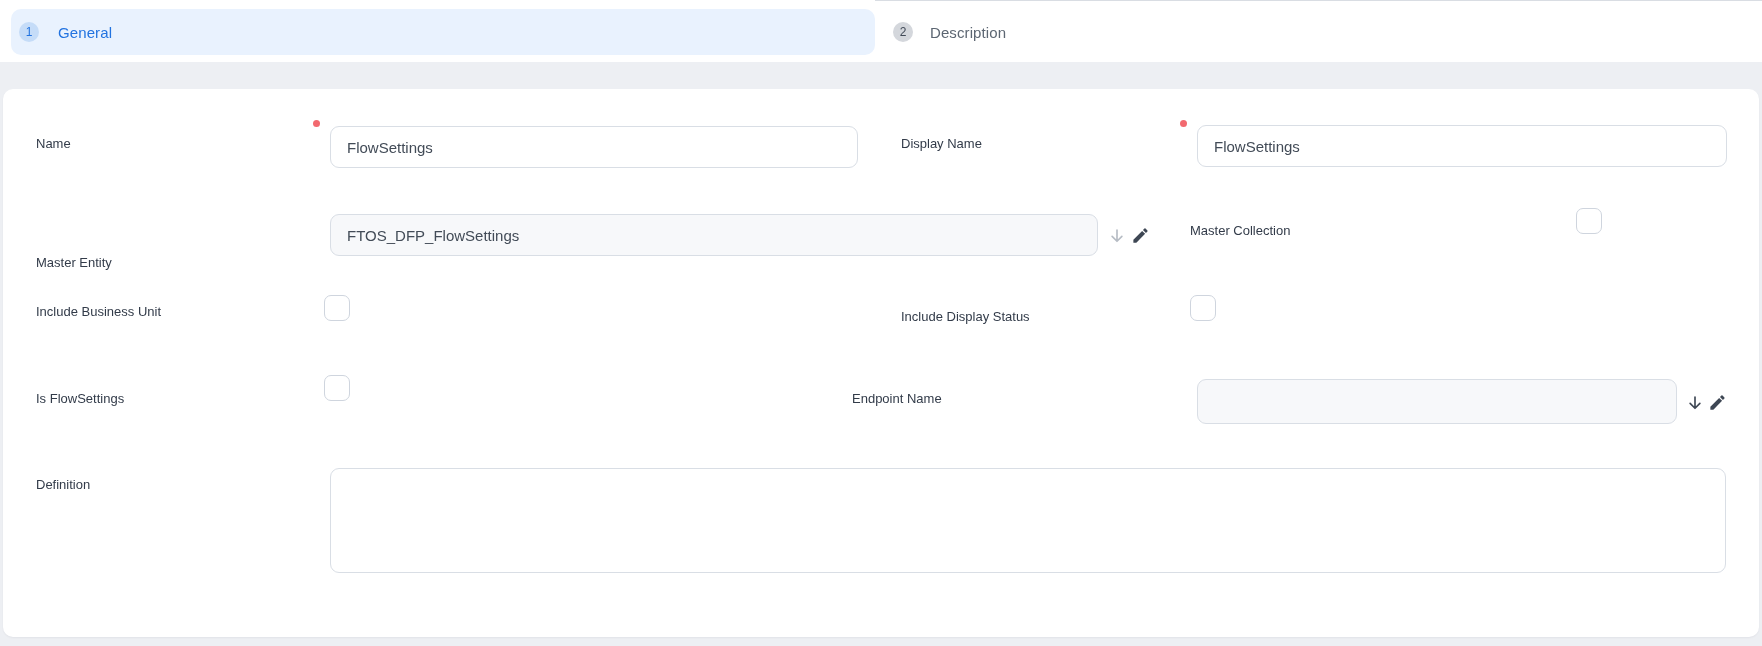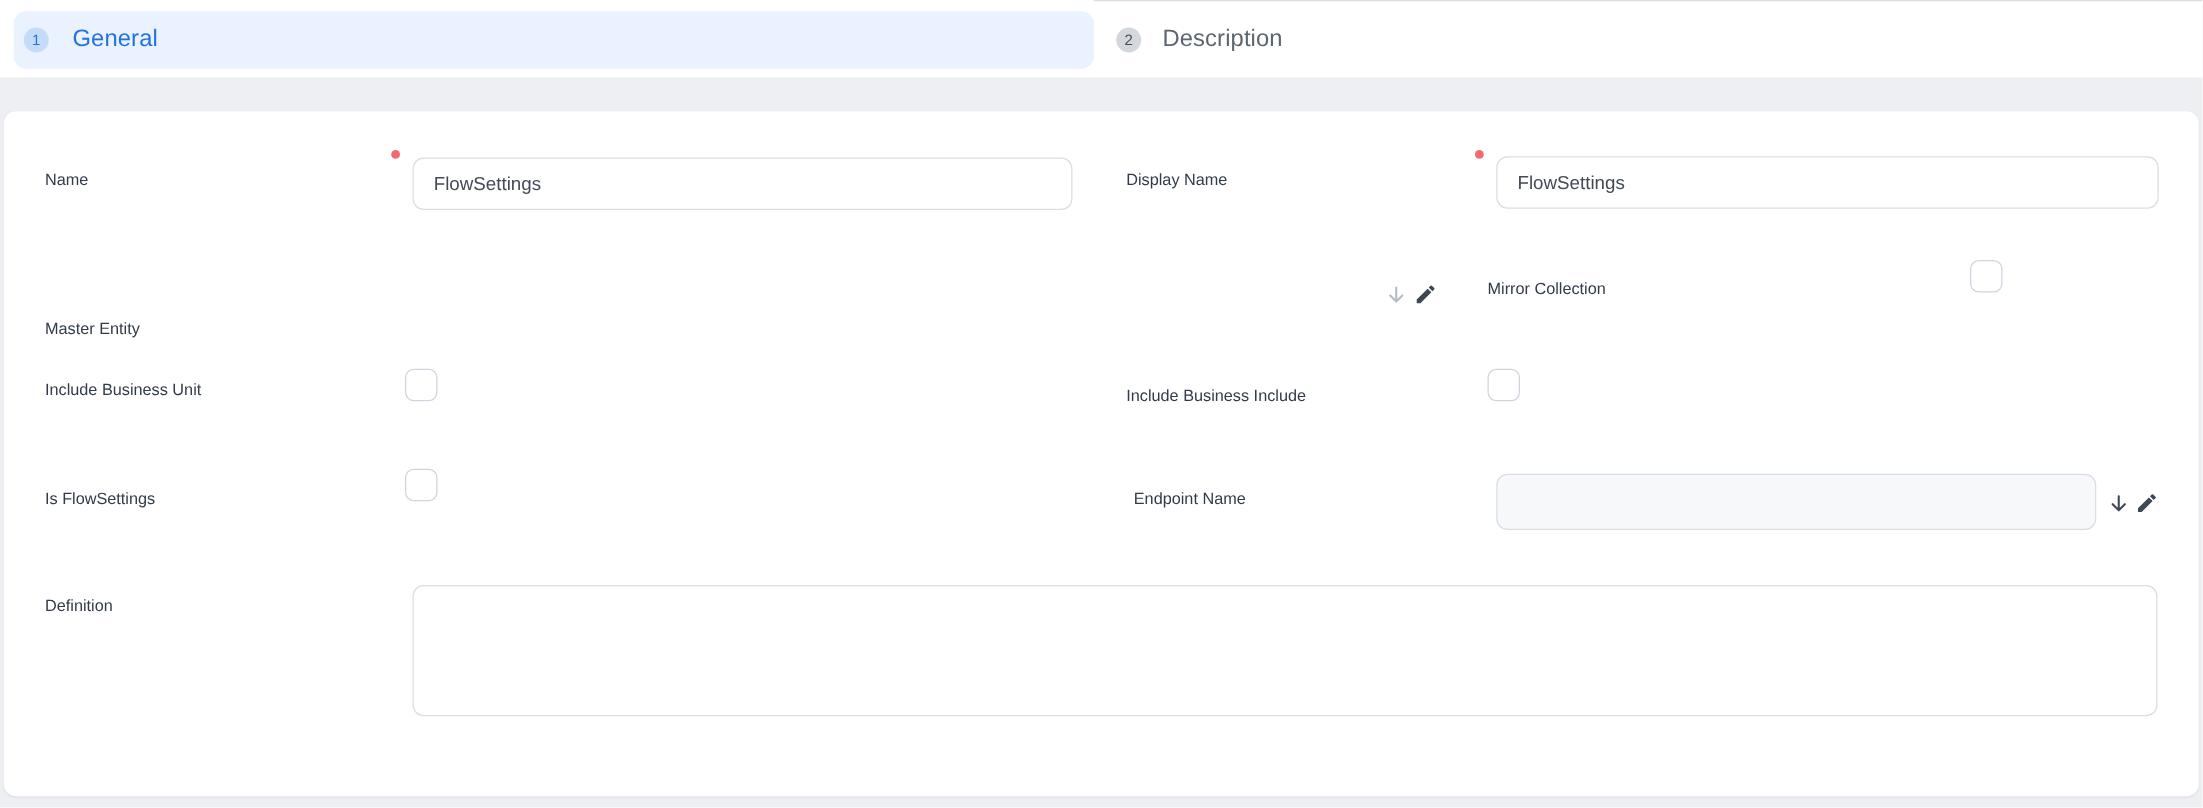--- a/index.html
+++ b/index.html
@@ -50,21 +50,21 @@
     width: 20px; height: 20px;
     border-radius: 50%;
     display: flex;
     align-items: center;
     justify-content: center;
     font-size: 12px;
     flex: 0 0 auto;
   }
   .step.active .step-badge { background: #c5dcf8; color: #2273e0; margin-right: 19px; }
   .step.inactive .step-badge { background: #d4d7dc; color: #414a57; margin-right: 17px; }
-  .step-label { font-size: 19px; letter-spacing: .1px; }
+  .step-label { font-size: 15px; letter-spacing: .1px; }
   .step.active .step-label { color: #2273e0; font-weight: 500; }
   .step.inactive .step-label { color: #5c6672; font-weight: 400; }
 
   
   .card {
     position: relative;
     margin: 27px 3px 0 3px;
     height: 548px;
     background: #ffffff;
     border-radius: 10px;
@@ -158,21 +158,21 @@
 
   
   #lbl-include-bu { left: 33px; top: 213px; }
   #chk-include-bu { left: 321px; top: 206px; }
   #lbl-include-bs { left: 898px; top: 218px; }
   #chk-include-bs { left: 1187px; top: 206px; }
 
   
   #lbl-is-versionable { left: 33px; top: 300px; }
   #chk-is-versionable { left: 321px; top: 286px; }
-  #lbl-endpoint-name { left: 904px; top: 300px; }
+  #lbl-endpoint-name { left: 849px; top: 300px; }
   #inp-endpoint-name { left: 1194px; top: 290px; width: 480px; height: 45px; }
   #ico-ep-arrow { left: 1682px; top: 304px; }
   #ico-ep-pencil { left: 1704px; top: 303px; }
 
   
   #lbl-description { left: 33px; top: 386px; }
 </style>
 </head>
 <body>
 
@@ -194,38 +194,39 @@
 
   <span class="f-label" id="lbl-name">Name</span>
   <span class="req-dot" id="dot-name"></span>
   <input class="t-input" id="inp-name" type="text" value="FlowSettings" style="">
 
   <span class="f-label" id="lbl-display-name">Display Name</span>
   <span class="req-dot" id="dot-display-name"></span>
   <input class="t-input" id="inp-display-name" type="text" value="FlowSettings" style="">
 
   <span class="f-label" id="lbl-master-entity">Master Entity</span>
+  <input class="t-input readonly" id="inp-master-entity" type="text" readonly="" value="FTOS_DFP_FlowSettings" style="">
   <button class="icon-btn icon-gray" id="ico-me-arrow">
     <svg width="18" height="18" viewBox="0 0 24 24" fill="none" stroke="currentColor" stroke-width="2.2" stroke-linecap="round" stroke-linejoin="round">
         <path d="M12 4v14M5.5 12.5L12 19l6.5-6.5"></path>
       </svg>
   </button>
   <button class="icon-btn icon-dark" id="ico-me-pencil">
     <svg width="19" height="19" viewBox="0 0 24 24" fill="currentColor">
         <path d="M3 17.25V21h3.75L17.81 9.94l-3.75-3.75L3 17.25zM20.71 7.04a.996.996 0 0 0 0-1.41l-2.34-2.34a.996.996 0 0 0-1.41 0l-1.83 1.83 3.75 3.75 1.83-1.83z"></path>
       </svg>
   </button>
 
-  <span class="f-label" id="lbl-mirror-collection">Mirror Collection</span>
+  <span class="f-label" id="lbl-mirror-collection">Master Collection</span>
   <button class="checkbox" id="chk-mirror-collection" aria-checked="false"></button>
 
   <span class="f-label" id="lbl-include-bu">Include Business Unit</span>
   <button class="checkbox" id="chk-include-bu" aria-checked="false"></button>
 
-  <span class="f-label" id="lbl-include-bs">Include Business Include</span>
+  <span class="f-label" id="lbl-include-bs">Include Display Status</span>
   <button class="checkbox" id="chk-include-bs" aria-checked="false"></button>
 
   <span class="f-label" id="lbl-is-versionable">Is FlowSettings</span>
   <button class="checkbox" id="chk-is-versionable" aria-checked="false"></button>
 
   <span class="f-label" id="lbl-endpoint-name">Endpoint Name</span>
   <input class="t-input readonly" id="inp-endpoint-name" type="text" readonly="" value="" style="">
   <button class="icon-btn icon-dark" id="ico-ep-arrow">
     <svg width="18" height="18" viewBox="0 0 24 24" fill="none" stroke="currentColor" stroke-width="2.2" stroke-linecap="round" stroke-linejoin="round">
         <path d="M12 4v14M5.5 12.5L12 19l6.5-6.5"></path>

